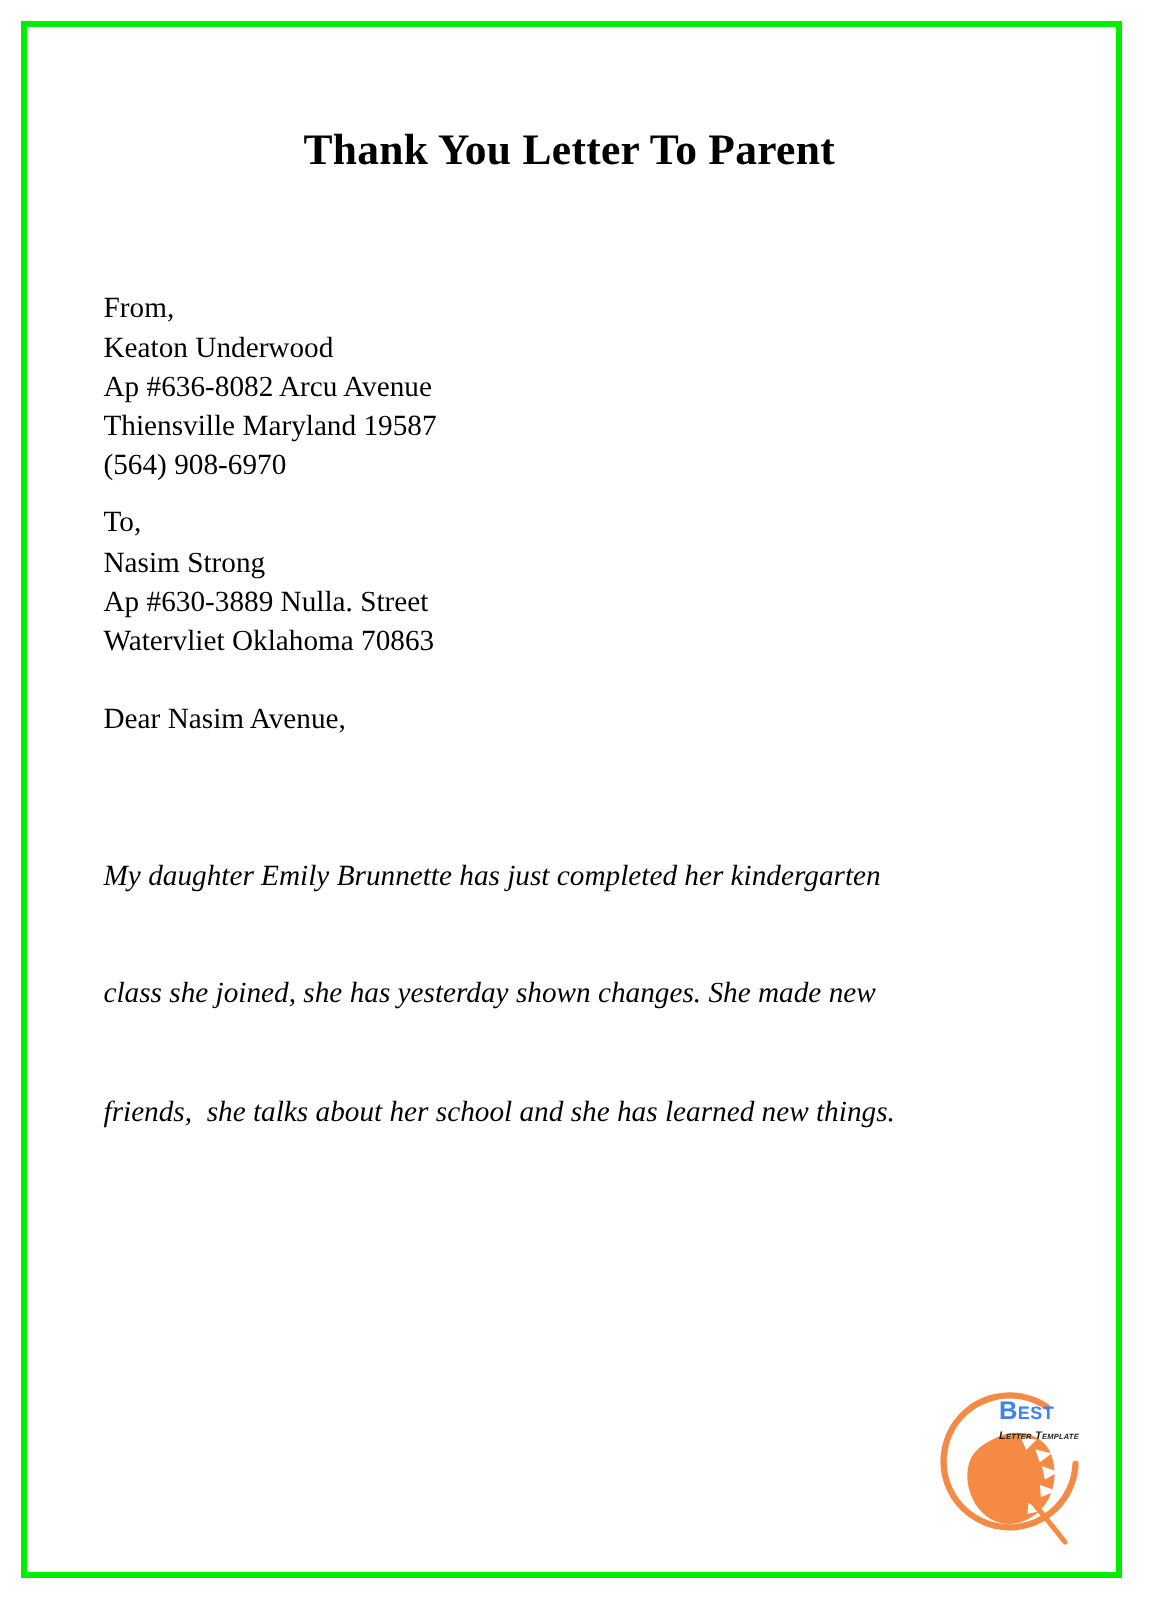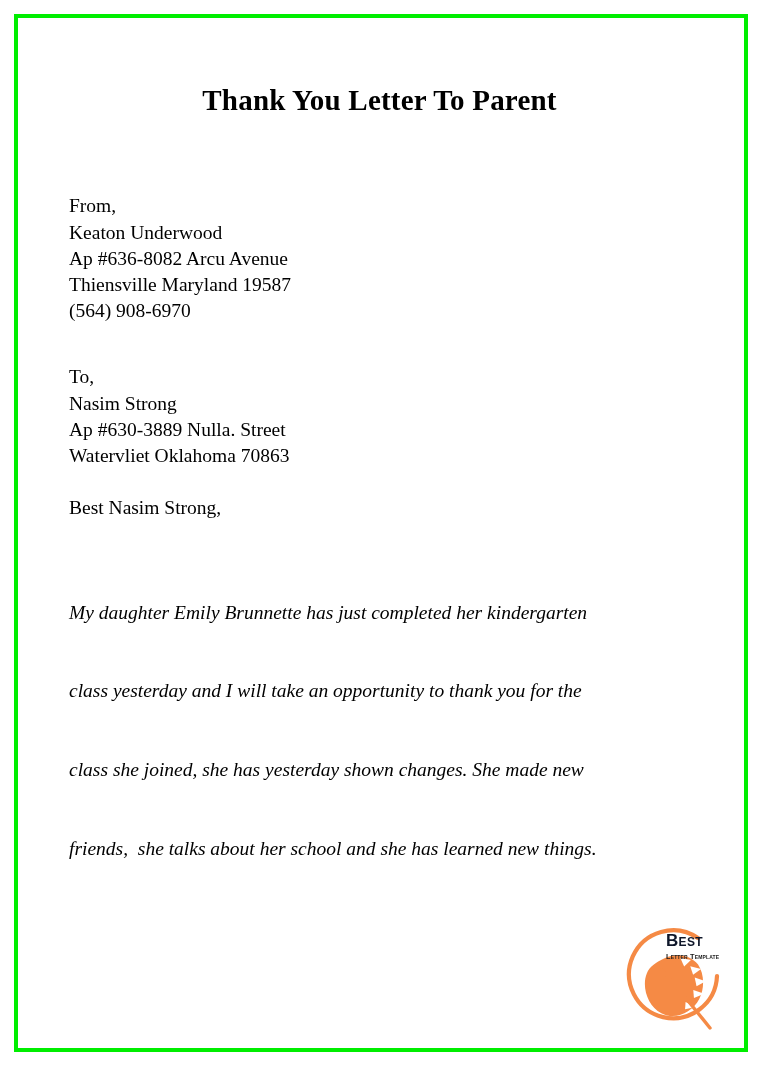--- a/index.html
+++ b/index.html
@@ -60,21 +60,21 @@
 
   .block {
     font-size: 19.5px;
     line-height: 26.2px;
     margin: 0;
     white-space: pre-wrap;
   }
 
   .sender-block { margin-top: 76px; }
   .date-block   { margin-top: 26px; }
-  .recipient-block { margin-top: 40px; }
+  .recipient-block { margin-top: 12px; }
   .subject-block { margin-top: 26px; }
   .salutation-block { margin-top: 26px; }
   .body-block { margin-top: 26px; }
 
   .body-block .line { display: block; font-style: italic; }
 
   
   .logo {
     position: absolute;
     left: 618px;
@@ -87,35 +87,36 @@
     position: absolute;
     left: 48px;
     top: 8px;
     width: 72px;
     text-align: left;
     font-family: "Liberation Sans", "DejaVu Sans", sans-serif;
   }
   .logo-best {
     font-size: 17px;
     font-weight: bold;
-    color: #0f172a;
+    color: #3b82f6;
     letter-spacing: 0.3px;
     line-height: 17px;
     display: block;
     font-variant: small-caps;
   }
   .logo-sub {
     font-size: 7.4px;
     font-weight: bold;
     color: #1b1b1b;
     letter-spacing: 0.15px;
     line-height: 11px;
     display: block;
     margin-top: 2px;
     font-variant: small-caps;
+    font-style: italic;
   }
 </style>
 </head>
 <body>
 
 <div class="page">
 
   <div class="green-frame"></div>
 
   <div class="content">
@@ -128,25 +129,24 @@
 Thiensville Maryland 19587
 (564) 908-6970</div>
 
 
     <div class="block recipient-block">To,
 Nasim Strong
 Ap #630-3889 Nulla. Street
 Watervliet Oklahoma 70863</div>
 
 
-    <div class="block salutation-block">Best Nasim Strong,</div>
+    <div class="block salutation-block">Dear Nasim Avenue,</div>
 
     <div class="block body-block">
       <span class="line">My daughter Emily Brunnette has just completed her kindergarten</span>
-      <span class="line">class yesterday and I will take an opportunity to thank you for the</span>
       <span class="line">class she joined, she has yesterday shown changes. She made new</span>
       <span class="line">friends,  she talks about her school and she has learned new things.</span>
       
       
       
     </div>
 
   </div>
 
   <div class="logo">

